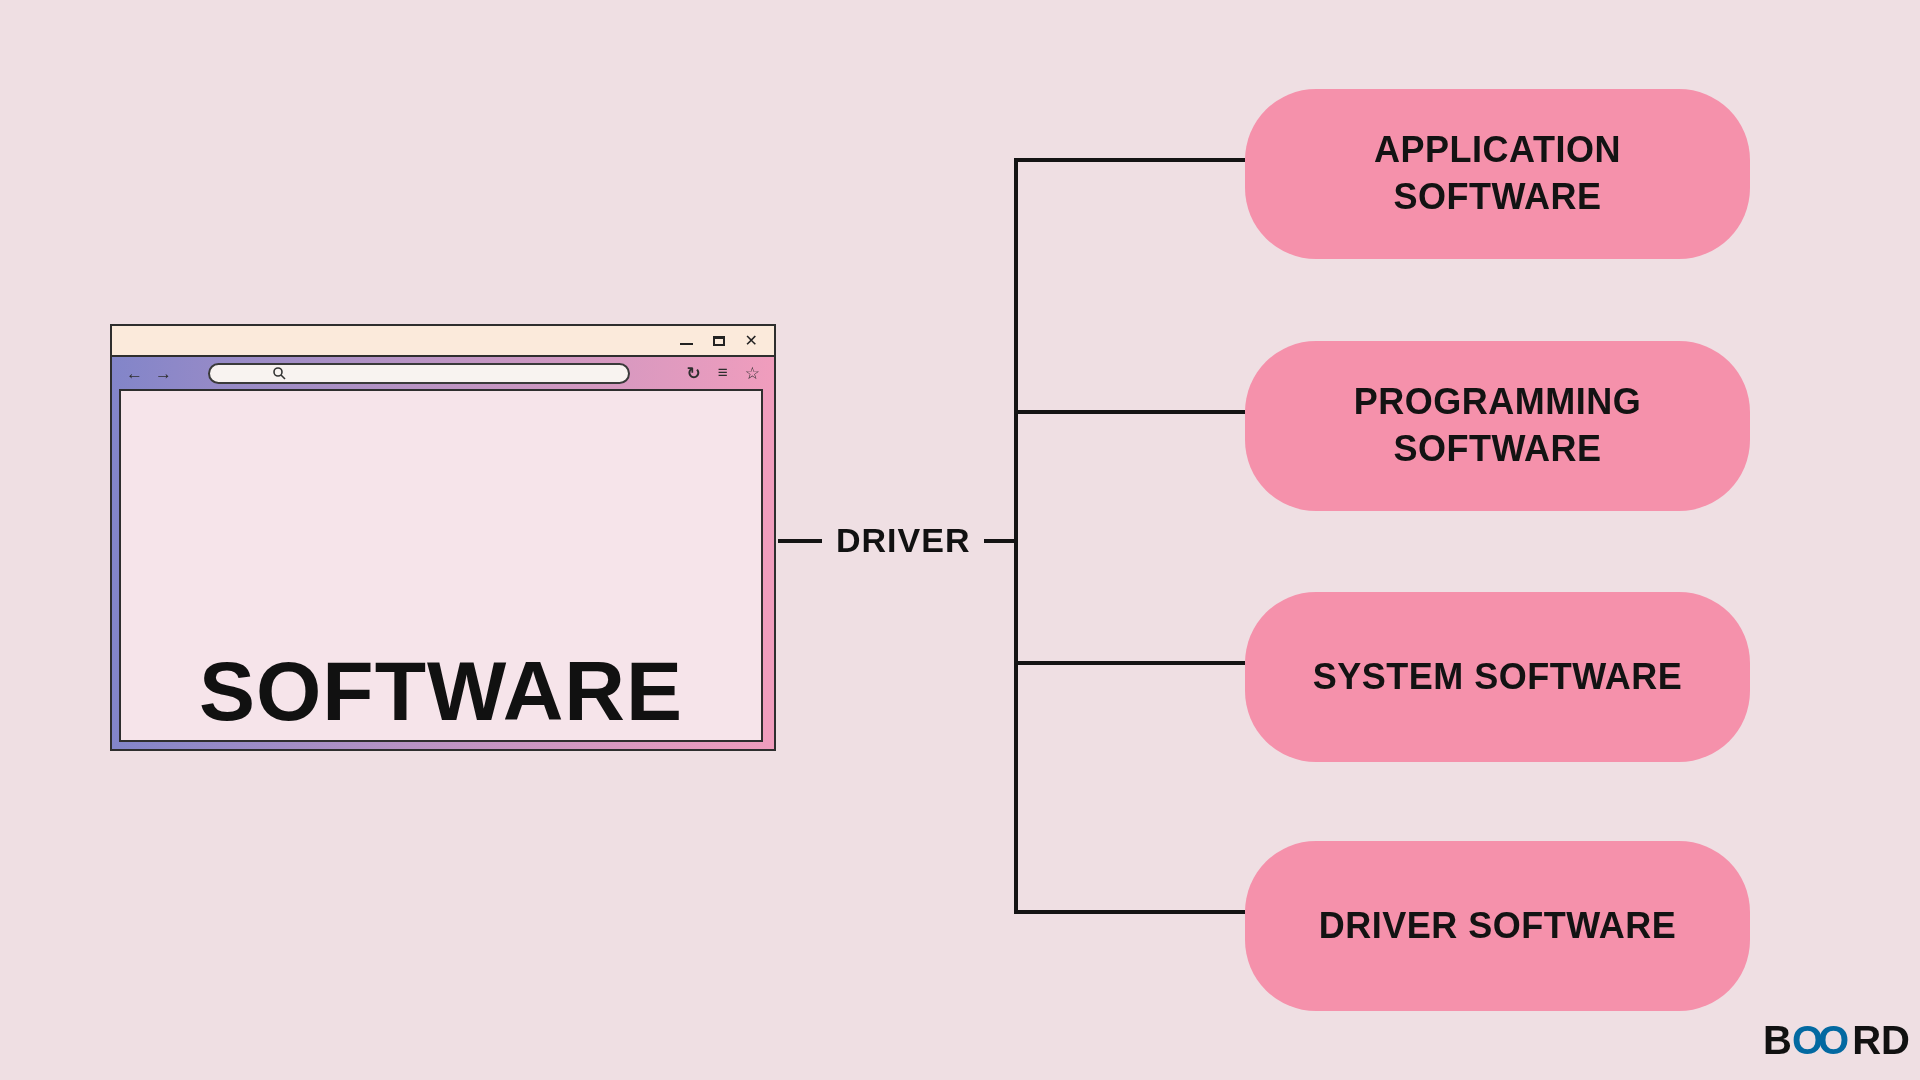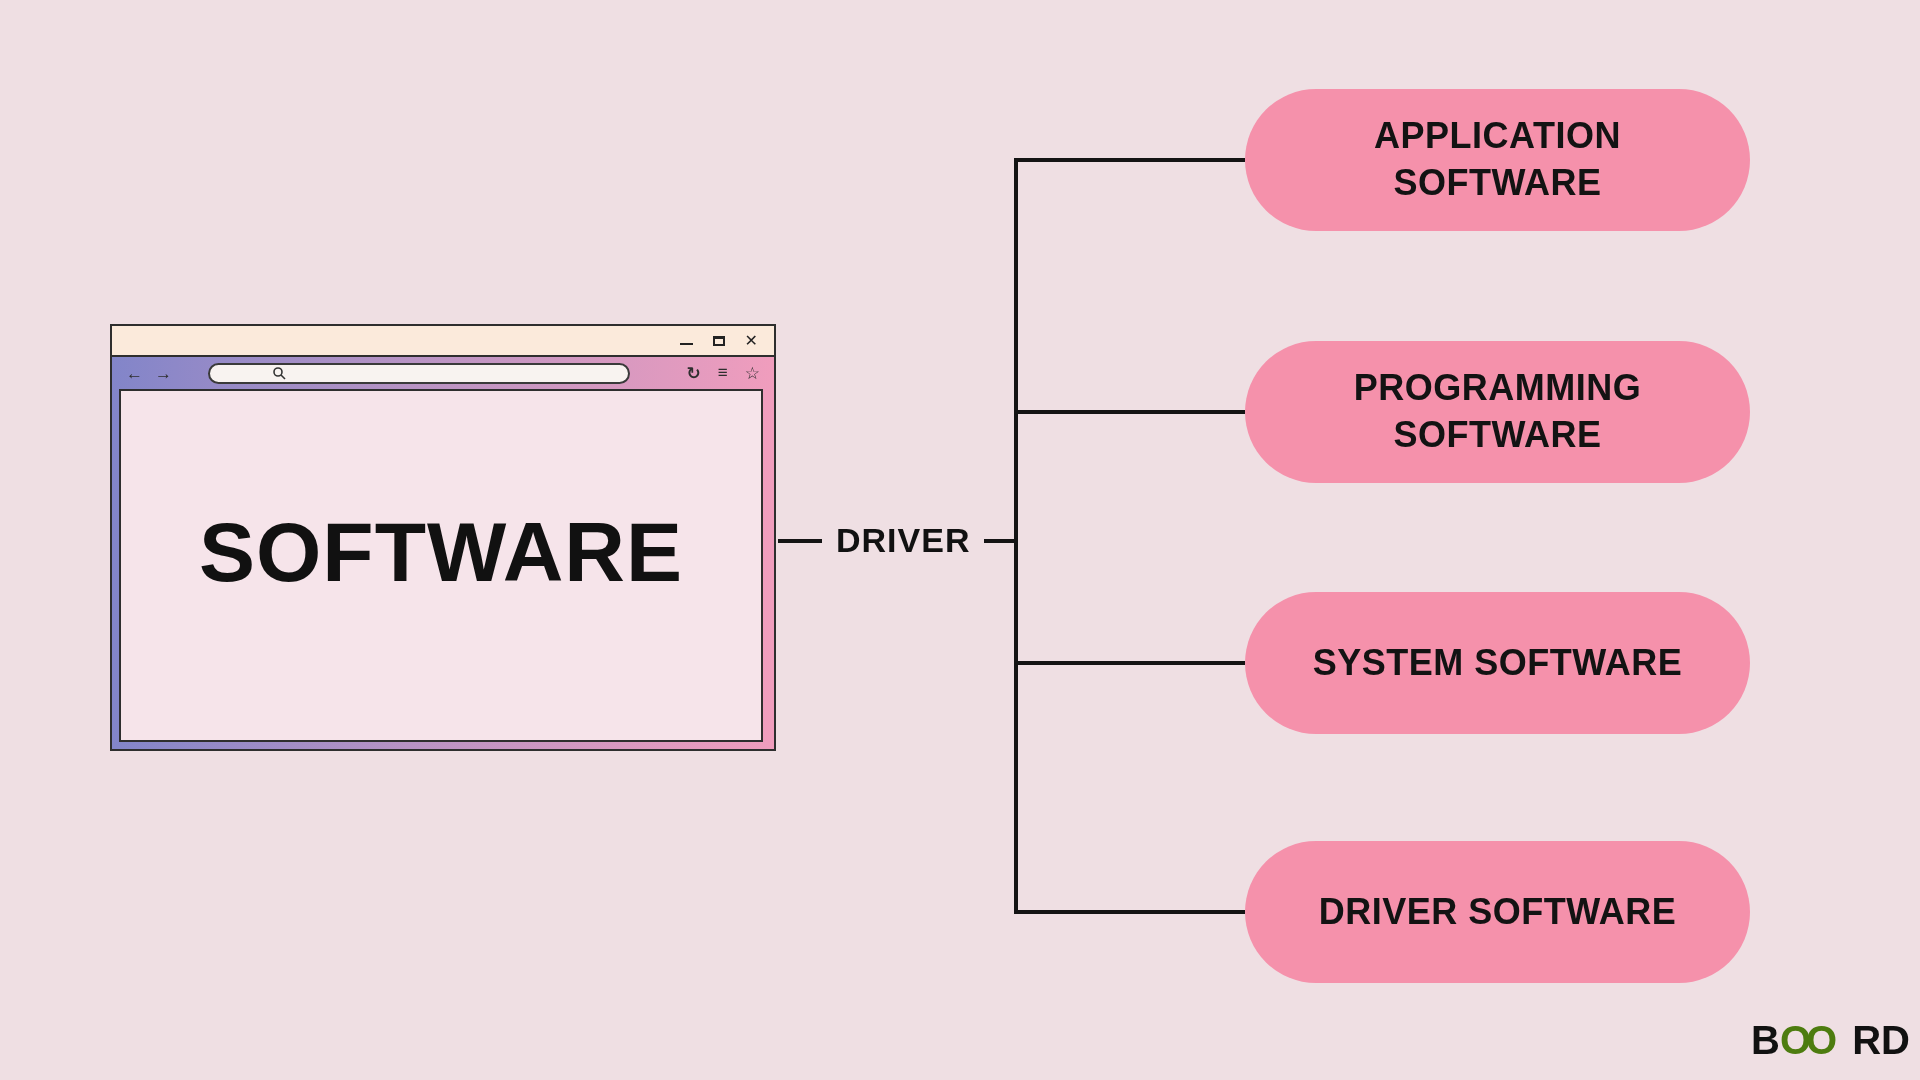--- a/index.html
+++ b/index.html
@@ -97,21 +97,21 @@
     gap: 17px;
     font-size: 17px;
   }
   .win-body {
     flex: 1;
     margin: 0 11px 7px 7px;
     background: #F6E4EA;
     border: 2px solid #2E2E2E;
     box-sizing: border-box;
     display: flex;
-    align-items: center;
+    align-items: flex-end;
     justify-content: center;
   }
   .root-label {
     font-size: 84px;
     font-weight: 800;
     letter-spacing: 1px;
     color: #111;
     margin-top: -26px;
     white-space: nowrap;
   }
@@ -143,21 +143,21 @@
     font-weight: 800;
     letter-spacing: 1px;
     color: #111;
   }
 
   
   .pill {
     position: absolute;
     left: 1245px;
     width: 505px;
-    height: 142px;
+    height: 170px;
     border-radius: 71px;
     background: #F591AB;
     display: flex;
     align-items: center;
     justify-content: center;
     text-align: center;
     padding: 0 40px;
     box-sizing: border-box;
     font-size: 36px;
     line-height: 1.3;
@@ -175,23 +175,23 @@
     position: absolute;
     right: 10px;
     top: 1018px;
     font-size: 40px;
     font-weight: 800;
     letter-spacing: 0px;
     color: #111;
     white-space: nowrap;
   }
   .logo .oo {
-    color: #4d7c0f;
+    color: #0369a1;
     letter-spacing: -5px;
-    margin-right: 20px;
+    margin-right: 8px;
   }
 </style>
 </head>
 <body>
 
 <div class="canvas">
 
   <div class="window">
     <div class="titlebar">
       <span class="min-bar"></span>

